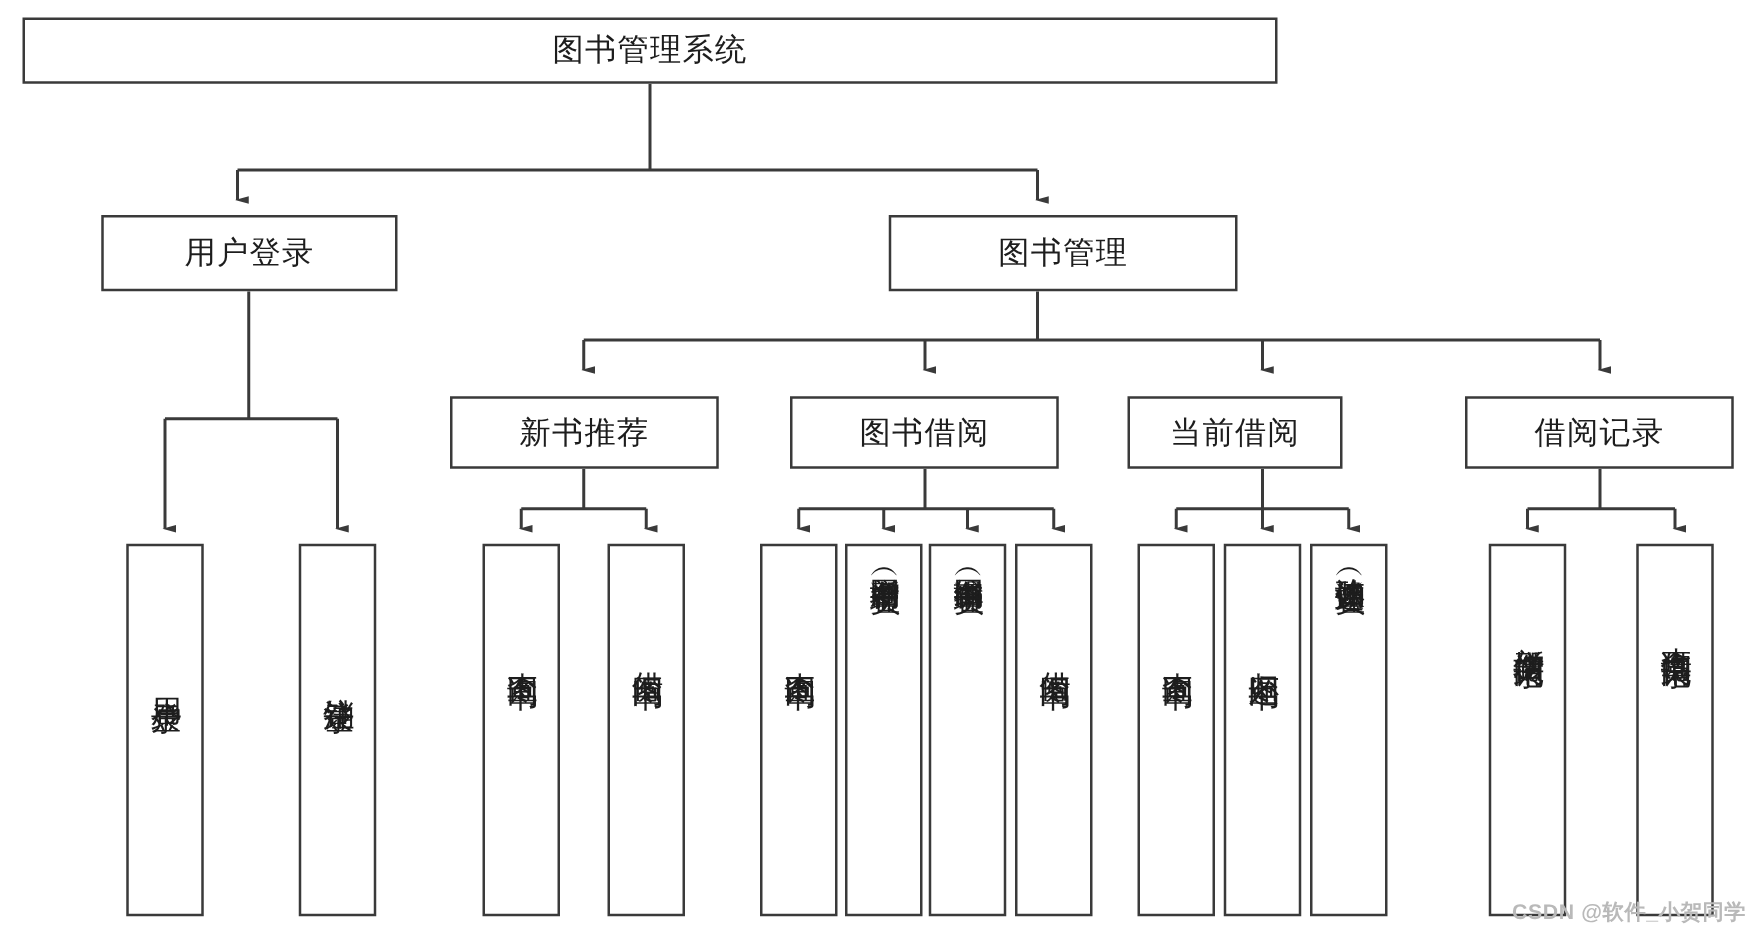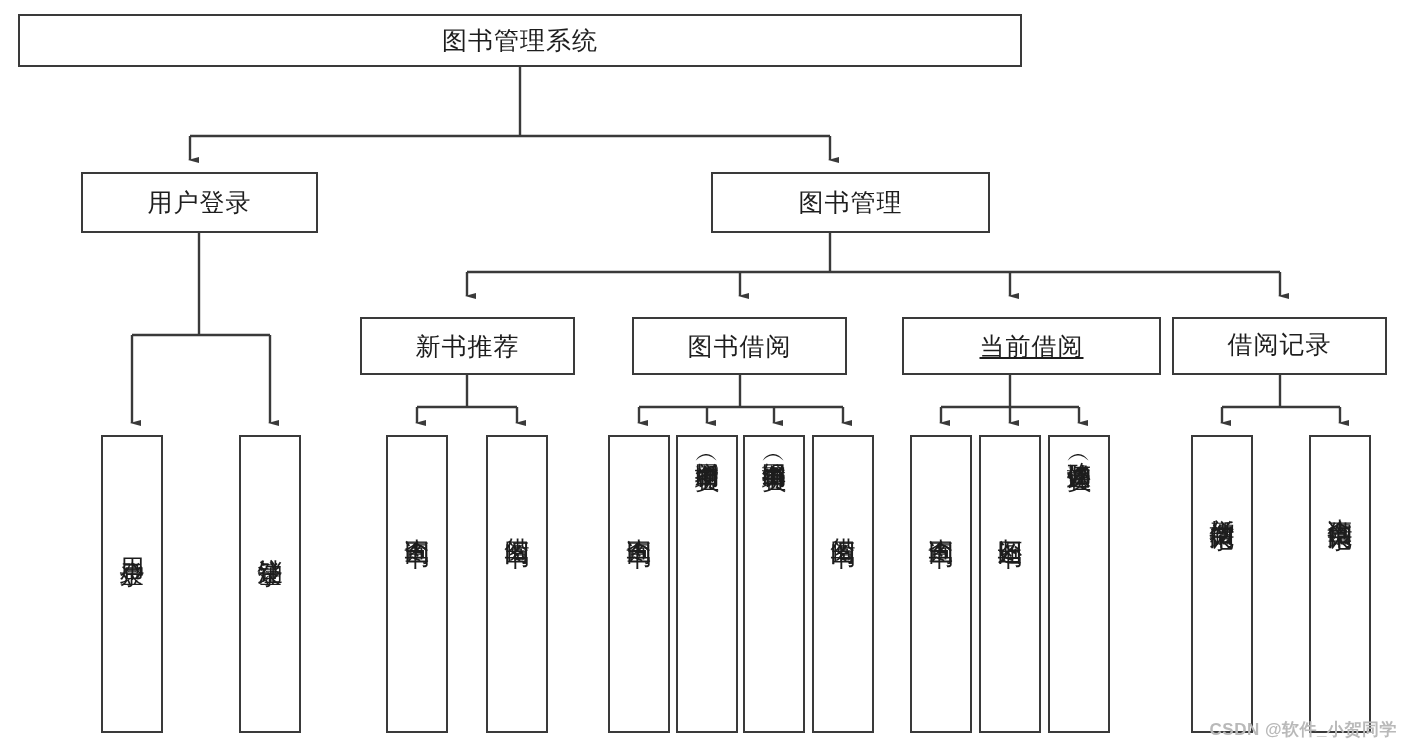--- a/index.html
+++ b/index.html
@@ -152,24 +152,24 @@
   <div class="node h" style="left:711px; top:172px; width:279px; height:61px;">
     <span class="lbl">图书管理</span>
   </div>
 
   <div class="node h" style="left:632px; top:317px; width:215px; height:58px;">
     <span class="lbl">图书借阅</span>
   </div>
   <div class="node h" style="left:360px; top:317px; width:215px; height:58px;">
     <span class="lbl">新书推荐</span>
   </div>
-  <div class="node h" style="left:902px; top:317px; width:259px; height:58px;text-decoration:underline;">
+  <div class="node h" style="left:902px; top:317px; width:172px; height:58px;">
     <span class="lbl">当前借阅</span>
   </div>
-  <div class="node h" style="left:1172px; top:317px; width:215px; height:58px;font-family:Liberation Mono, monospace;">
+  <div class="node h" style="left:1172px; top:317px; width:215px; height:58px;">
     <span class="lbl">借阅记录</span>
   </div>
 
   <div class="node v mid3" style="left:101px; top:435px; width:62px; height:298px;">
     <span class="lbl">用户登录</span>
   </div>
   <div class="node v mid3" style="left:239px; top:435px; width:62px; height:298px;">
     <span class="lbl">注销登录</span>
   </div>
 

